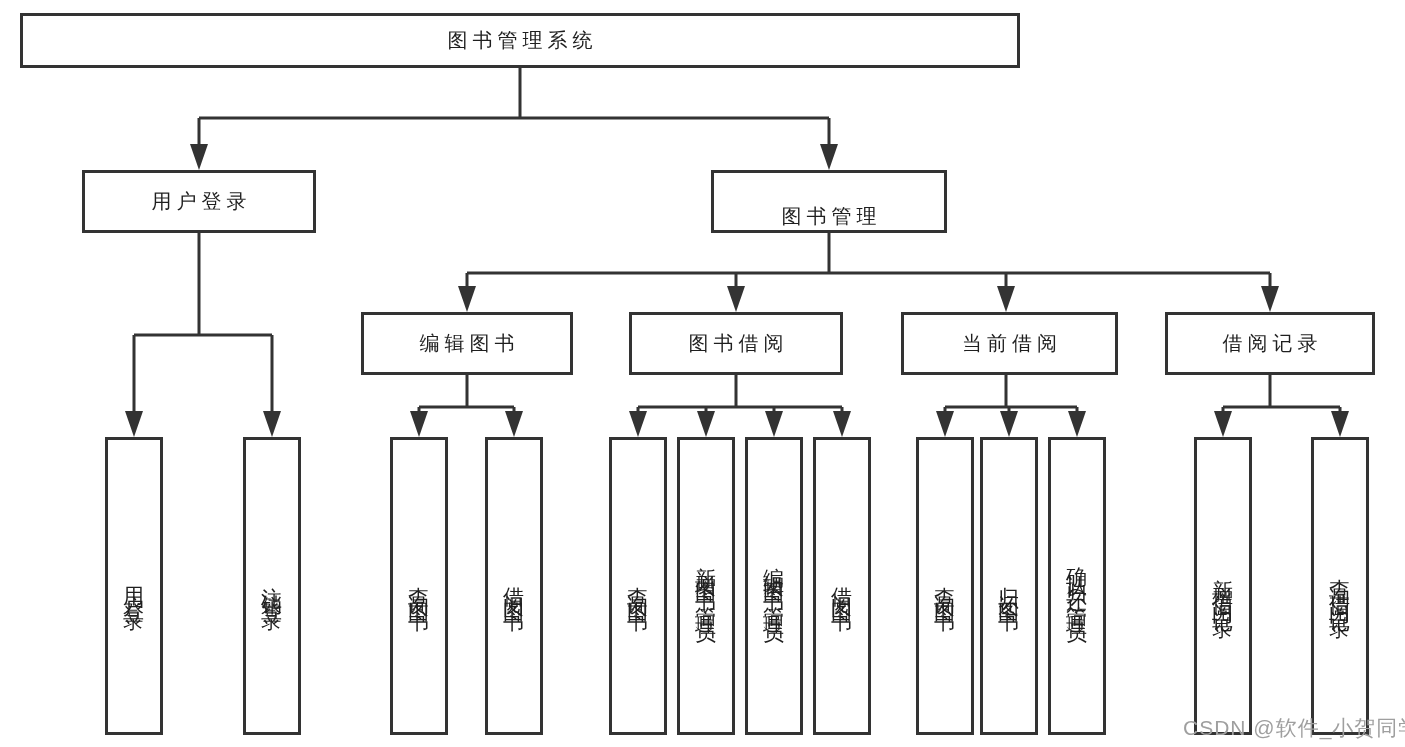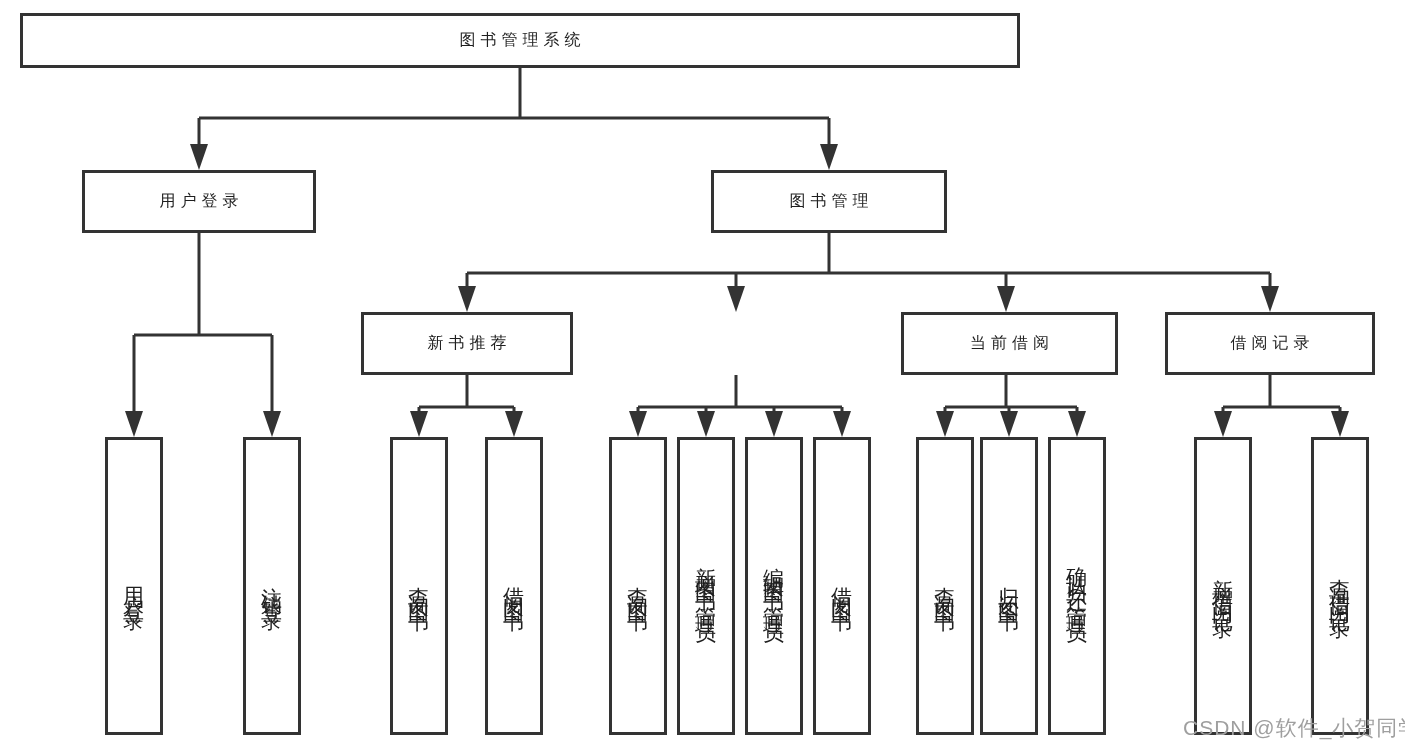--- a/index.html
+++ b/index.html
@@ -22,21 +22,21 @@
     position: absolute;
     box-sizing: border-box;
     border: 3px solid #333333;
     background: #ffffff;
     display: flex;
     align-items: center;
     justify-content: center;
     z-index: 2;
   }
   .hlabel {
-    font-size: 16px;
+    font-size: 20px;
     letter-spacing: 5px;
     padding-left: 5px; 
     color: #1f1f1f;
     white-space: nowrap;
   }
   .leaf { top: 437px; height: 298px; width: 58px; }
   .vlabel {
     writing-mode: vertical-rl;
     text-orientation: mixed;
     font-size: 21px;
@@ -123,26 +123,29 @@
     </g>
   </svg>
 
   <div class="node" style="left:20px; top:13px; width:1000px; height:55px;">
     <span class="hlabel">图书管理系统</span>
   </div>
 
   <div class="node" style="left:82px; top:170px; width:234px; height:63px;">
     <span class="hlabel">用户登录</span>
   </div>
-  <div class="node" style="left:711px; top:170px; width:236px; height:63px;">
+  <div class="node" style="left:711px; top:170px; width:236px; height:63px;align-items:flex-end;">
     <span class="hlabel">图书管理</span>
   </div>
 
   <div class="node" style="left:361px; top:312px; width:212px; height:63px;">
-    <span class="hlabel">新书推荐</span>
+    <span class="hlabel">编辑图书</span>
+  </div>
+  <div class="node" style="left:629px; top:312px; width:214px; height:63px;">
+    <span class="hlabel">图书借阅</span>
   </div>
   <div class="node" style="left:901px; top:312px; width:217px; height:63px;">
     <span class="hlabel">当前借阅</span>
   </div>
   <div class="node" style="left:1165px; top:312px; width:210px; height:63px;">
     <span class="hlabel">借阅记录</span>
   </div>
 
   <div class="node leaf" style="left:105px;">
     <span class="vlabel">用户登录</span>

